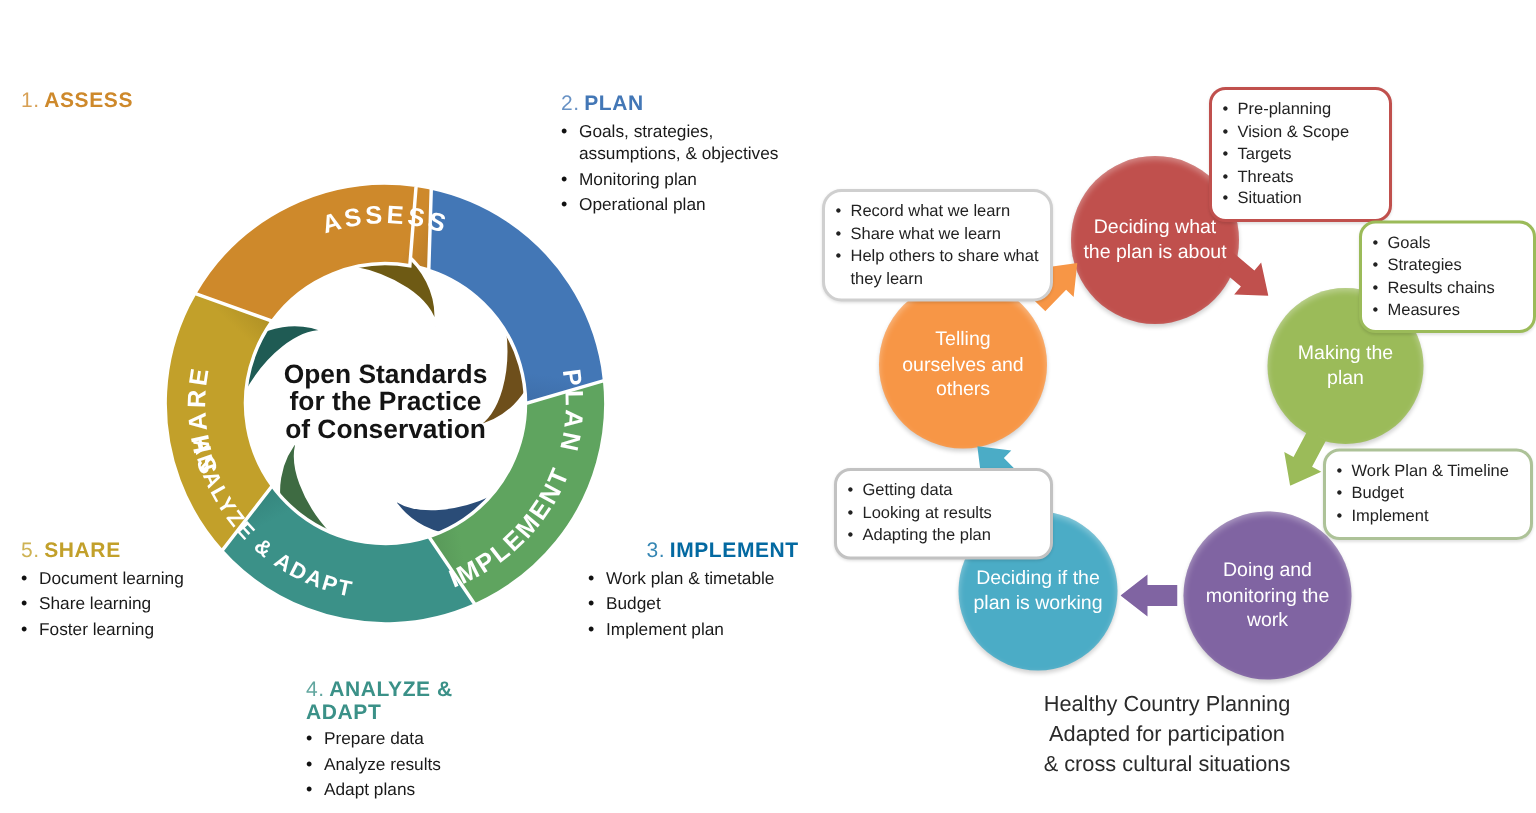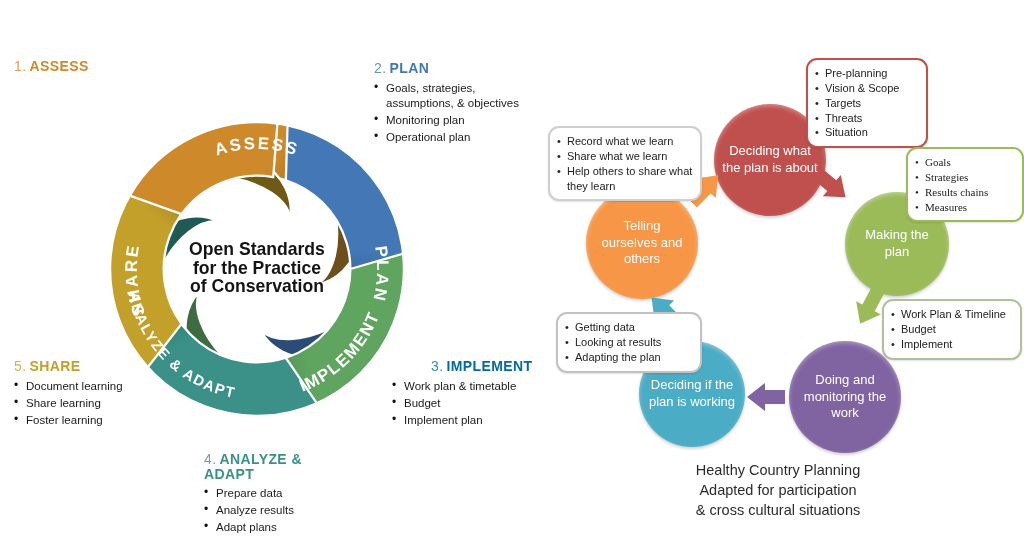--- a/index.html
+++ b/index.html
@@ -45,21 +45,21 @@
   }
   .callout ul { list-style:none; margin:0; padding:0; }
   .callout li {
     position:relative; padding-left:10px; font-size:11px; color:#222; line-height:1.35;
   }
   .callout li::before { content:"\2022"; position:absolute; left:0; top:0; color:#222; }
   #callout-deciding-about { left:806px; top:58px;  width:104px; }
   #callout-making         { left:906px; top:147px; width:100px; }
   #callout-doing          { left:882px; top:299px; width:122px; }
   #callout-working        { left:556px; top:312px; width:128px; }
-  #callout-telling        { left:548px; top:126px; width:136px; }
+  #callout-telling        { left:548px; top:126px; width:136px;border-radius:13px; }
   .arrow { position:absolute; z-index:1; transform-origin:50% 50%; }
   #arrow-telling-to-deciding { left:686px; top:174px; transform:rotate(-46deg); }
   #arrow-deciding-to-making  { left:812px; top:170px; transform:rotate(40deg); }
   #arrow-making-to-doing     { left:850px; top:292px; transform:rotate(118deg); }
   #arrow-doing-to-working    { left:747px; top:382px; transform:rotate(180deg); }
   #arrow-working-to-telling  { left:646px; top:296px; transform:rotate(-135deg); }
   .caption {
     position:absolute; left:648px; top:460px; width:260px; text-align:center;
     font-size:14.5px; color:#2b2b2b; line-height:1.38; z-index:1;
   }
@@ -206,21 +206,21 @@
 
   <div class="callout" id="callout-deciding-about" style="border-color: rgb(192, 80, 77);">
     <ul>
       <li>Pre-planning</li>
       <li>Vision &amp; Scope</li>
       <li>Targets</li>
       <li>Threats</li>
       <li>Situation</li>
     </ul>
   </div>
-  <div class="callout" id="callout-making" style="border-color: rgb(155, 187, 89); font-family: Liberation Serif, serif;">
+  <div class="callout" id="callout-making" style="border-color: rgb(155, 187, 89);">
     <ul>
       <li>Goals</li>
       <li>Strategies</li>
       <li>Results chains</li>
       <li>Measures</li>
     </ul>
   </div>
   <div class="callout" id="callout-doing" style="border-color: rgb(173, 194, 152);">
     <ul>
       <li>Work Plan &amp; Timeline</li>

